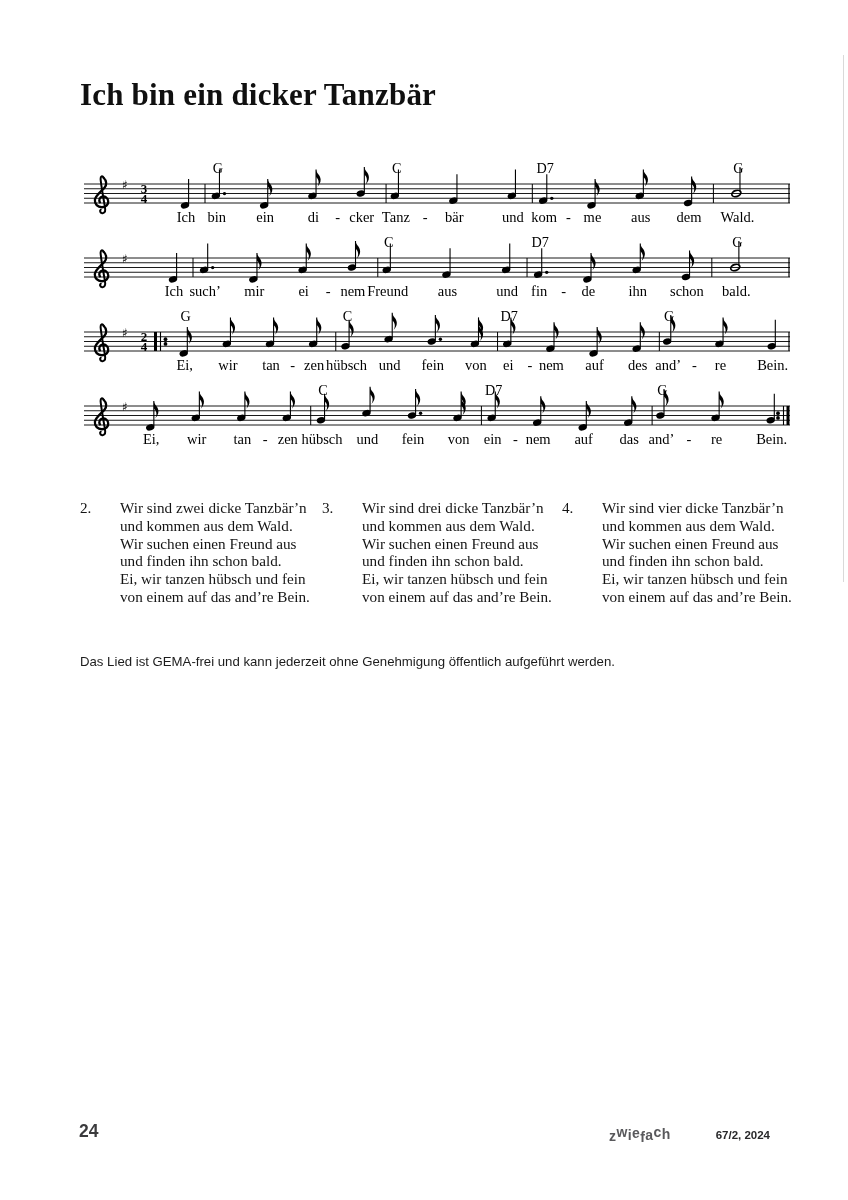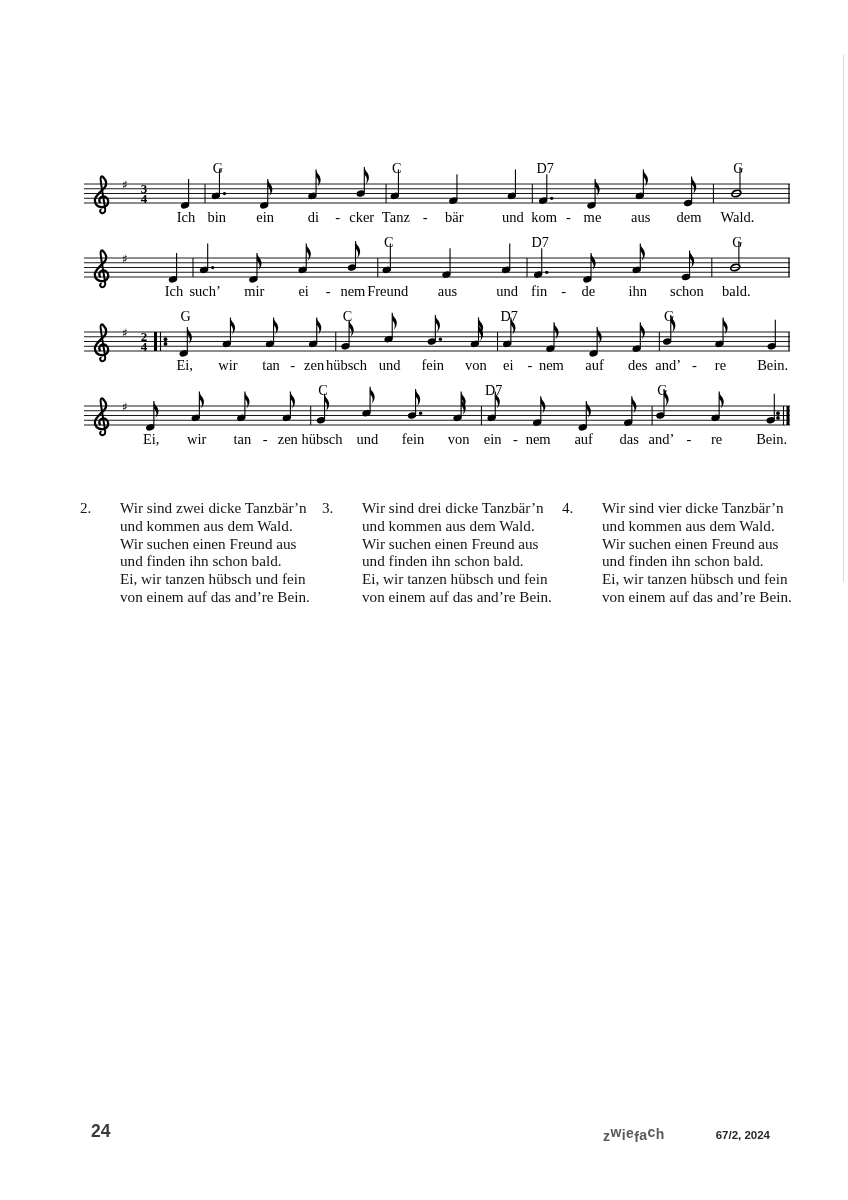--- a/index.html
+++ b/index.html
@@ -9,36 +9,37 @@
          color:#101010;letter-spacing:.2px;white-space:nowrap;}
   .score{position:absolute;left:0;top:0;}
   .verses{position:absolute;left:0;top:499px;height:115px;width:848px;}
   .verse{position:absolute;top:0;width:245px;font-size:15.2px;line-height:17.8px;color:#141414;}
   .verse.v0{left:80px}.verse.v1{left:322px}.verse.v2{left:562px}
   .vnum{position:absolute;left:0;top:0;}
   .vlines{margin-left:40px;}
   .vlines p{margin:0;padding:0;}
   .gema{position:absolute;left:80px;top:641px;font-family:"Liberation Sans",sans-serif;
         font-size:13.2px;color:#1c1c1c;}
-  .pagenum{position:absolute;left:91px;top:1121px;font-family:"Liberation Sans",sans-serif;
+  .pagenum{position:absolute;left:79px;top:1121px;font-family:"Liberation Sans",sans-serif;
         font-weight:bold;font-size:17.5px;color:#3b3b3d;}
   .footright{position:absolute;left:0;top:1125px;width:770px;text-align:right;
         font-family:"Liberation Sans",sans-serif;white-space:nowrap;}
   .logo{display:inline-block;font-weight:bold;font-size:14px;color:#59595c;letter-spacing:.4px;margin-left:48px;}
   .logo span{display:inline-block;}
-  .issue{font-weight:bold;font-size:11.5px;color:#28282a;margin-left:11px;padding-left:40px;}
+  .issue{font-weight:bold;font-size:11.5px;color:#28282a;margin-left:5px;padding-left:40px;}
   .scanline{position:absolute;left:843px;top:55px;width:1px;height:527px;
         background:#b9b9b9;opacity:.55;}
   svg text{user-select:none;}
 </style>
 </head>
 <body>
 
 <div class="page">
 
+  <h1 class="title">Ich bin ein dicker Tanzbär</h1>
 
   <div class="score" id="score-mount">
       <svg width="718" height="74" viewBox="0 0 718 74" style="position: absolute; left: 78px; top: 155px;">
         <line x1="6" y1="29" x2="712" y2="29" stroke="#000" stroke-width="0.9"></line>
         <line x1="6" y1="33.75" x2="712" y2="33.75" stroke="#000" stroke-width="0.9"></line>
         <line x1="6" y1="38.5" x2="712" y2="38.5" stroke="#000" stroke-width="0.9"></line>
         <line x1="6" y1="43.25" x2="712" y2="43.25" stroke="#000" stroke-width="0.9"></line>
         <line x1="6" y1="48" x2="712" y2="48" stroke="#000" stroke-width="0.9"></line>
         <g transform="translate(24,43.25)" fill="none" stroke="#000" stroke-linecap="round">
           <path d="M1.6,-20.5 C4.6,-17.8 5.1,-13.2 2.4,-10.4 C-1.9,-5.9 -6.7,-2.4 -7.1,1.7 C-7.5,5.8 -4.3,9 -0.2,9 C4,9 6.6,6.1 6.2,2.7 C5.9,-0.5 3,-2.3 0.2,-1.6 C-2.3,-1 -3.5,1.8 -2.1,4.1" stroke-width="2.3"></path>
@@ -495,20 +496,21 @@
         <p>Wir sind vier dicke Tanzbär’n</p>
         <p>und kommen aus dem Wald.</p>
         <p>Wir suchen einen Freund aus</p>
         <p>und finden ihn schon bald.</p>
         <p>Ei, wir tanzen hübsch und fein</p>
         <p>von einem auf das and’re Bein.</p>
       </div>
     </div>
   </div>
 
+  <p class="gema">Das Lied ist GEMA-frei und kann jederzeit ohne Genehmigung öffentlich aufgeführt werden.</p>
 
   <div class="pagenum">24</div>
 
   <div class="footright">
     <span class="logo" id="logo"><span style="transform: translateY(2px);">z</span><span style="transform: translateY(-2px);">w</span><span style="transform: translateY(1px);">i</span><span style="transform: translateY(-1px);">e</span><span style="transform: translateY(3px);">f</span><span style="transform: translateY(1px);">a</span><span style="transform: translateY(-2px);">c</span><span style="transform: translateY(0px);">h</span></span><span class="issue">67/2, 2024</span>
   </div>
 
   <div class="scanline"></div>
 
 </div>

